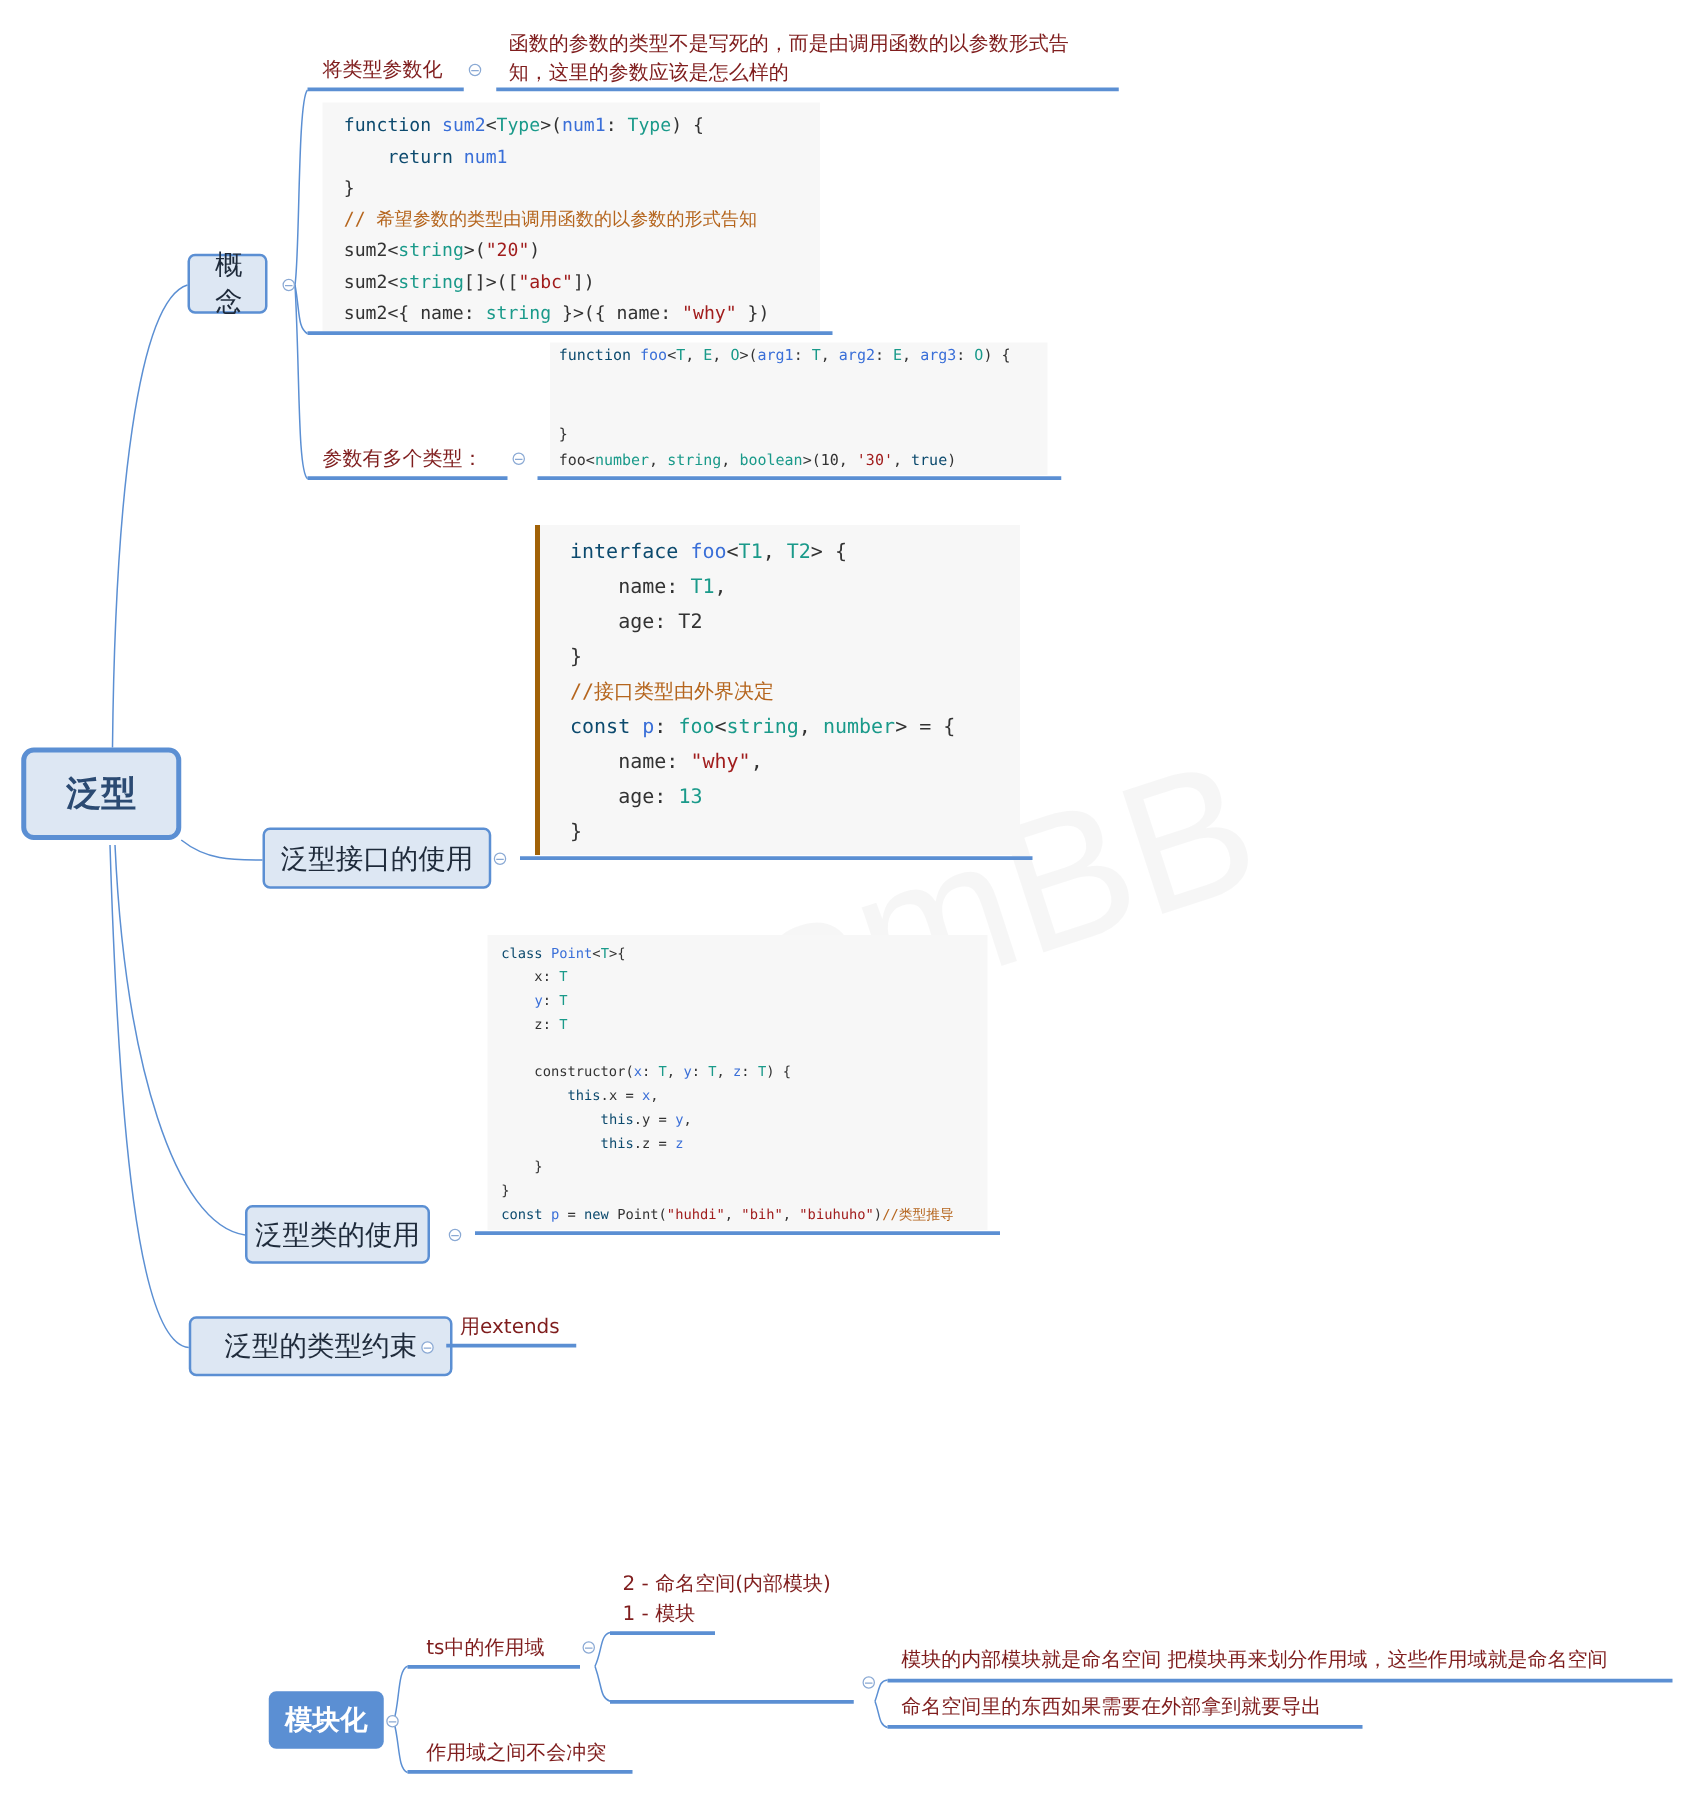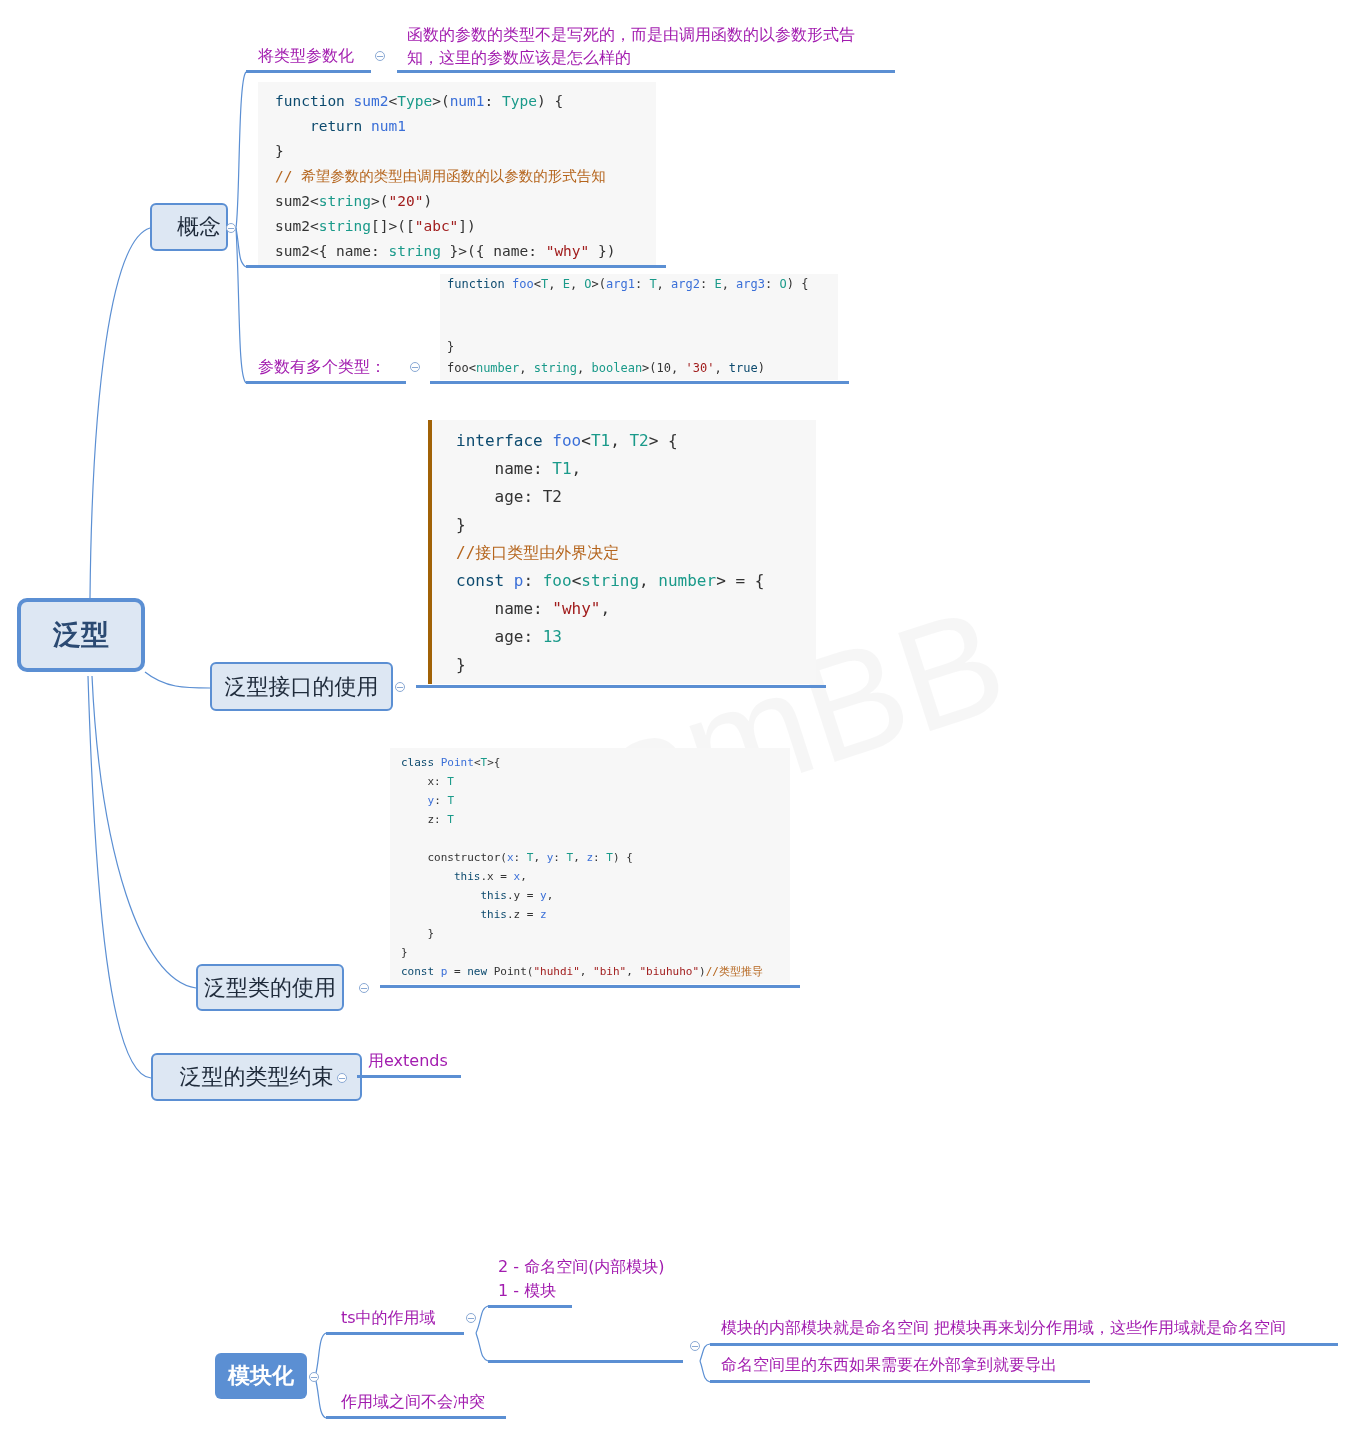--- a/index.html
+++ b/index.html
@@ -5,21 +5,21 @@
   html, body { margin:0; padding:0; background:#ffffff; }
   body { width:1356px; height:1435px; position:relative; overflow:hidden;
          font-family:"DejaVu Sans","Liberation Sans",sans-serif; color:#1a1a1a; }
   .abs { position:absolute; }
   svg.lines { position:absolute; left:0; top:0; width:1356px; height:1435px; pointer-events:none; }
   .root { left:17px; top:598px; width:128px; height:74px; border:4px solid #5b8fd3; border-radius:10px;
           background:#dde7f3; display:flex; align-items:center; justify-content:center;
           font-size:28px; font-weight:bold; color:#2b4a72; box-sizing:border-box; }
   .topic { border:2px solid #5b8fd3; border-radius:6px; background:#dde7f3; display:flex;
            align-items:center; justify-content:center; font-size:22px; color:#1e2a3a; box-sizing:border-box; }
-  .label { font-size:16px; color:#a21caf; white-space:nowrap; }
+  .label { font-size:16px; color:#7f1d1d; white-space:nowrap; }
   .uline { height:3px; background:#5b8fd3; }
   .collapse { width:10px; height:10px; border:1px solid #8aa9d4; border-radius:50%; background:#fff;
               box-sizing:border-box; display:flex; align-items:center; justify-content:center; }
   .collapse::after { content:""; width:6px; height:1px; background:#8aa9d4; }
   .code { background:#f7f7f7; font-family:"DejaVu Sans Mono","Liberation Mono",monospace; white-space:pre; color:#333; }
   .kw { color:#0c4a6e; } .fn { color:#3a6fd8; } .ty { color:#1a9a8a; } .str { color:#a11d1d; }
   .cm { color:#b5651d; }
   .watermark { left:420px; top:660px; font-size:150px; color:rgba(0,0,0,0.035); transform:rotate(-18deg);
                font-family:"Liberation Sans",sans-serif; white-space:nowrap; }
   .root2 { left:215px; top:1353px; width:92px; height:46px; background:#5b8fd3; border-radius:6px;
@@ -46,21 +46,21 @@
     <path d="M315 1377 C 320 1395, 318 1415, 326 1418"></path>
     <path d="M476 1333 C 482 1320, 480 1308, 488 1306"></path>
     <path d="M476 1333 C 482 1350, 480 1358, 488 1361"></path>
     <path d="M700 1361 C 704 1350, 703 1345, 710 1344"></path>
     <path d="M700 1361 C 704 1372, 703 1380, 710 1382"></path>
   </g>
 </svg>
 
 <div class="abs root">泛型</div>
 
-<div class="abs topic" style="left:150px;top:203px;width:78px;height:48px;padding-left:20px;">概念</div>
+<div class="abs topic" style="left:150px;top:203px;width:64px;height:48px;padding-left:20px;">概念</div>
 <div class="abs collapse" style="left:226px;top:223px;"></div>
 
 <div class="abs label" style="left:258px;top:46px;">将类型参数化</div>
 <div class="abs collapse" style="left:375px;top:51px;"></div>
 <div class="abs uline" style="left:246px;top:70px;width:125px;"></div>
 <div class="abs label" style="left:407px;top:23px;line-height:23px;">
   <div>函数的参数的类型不是写死的，而是由调用函数的以参数形式告</div>
   <div>知，这里的参数应该是怎么样的</div>
 </div>
 <div class="abs uline" style="left:397px;top:70px;width:498px;"></div>

